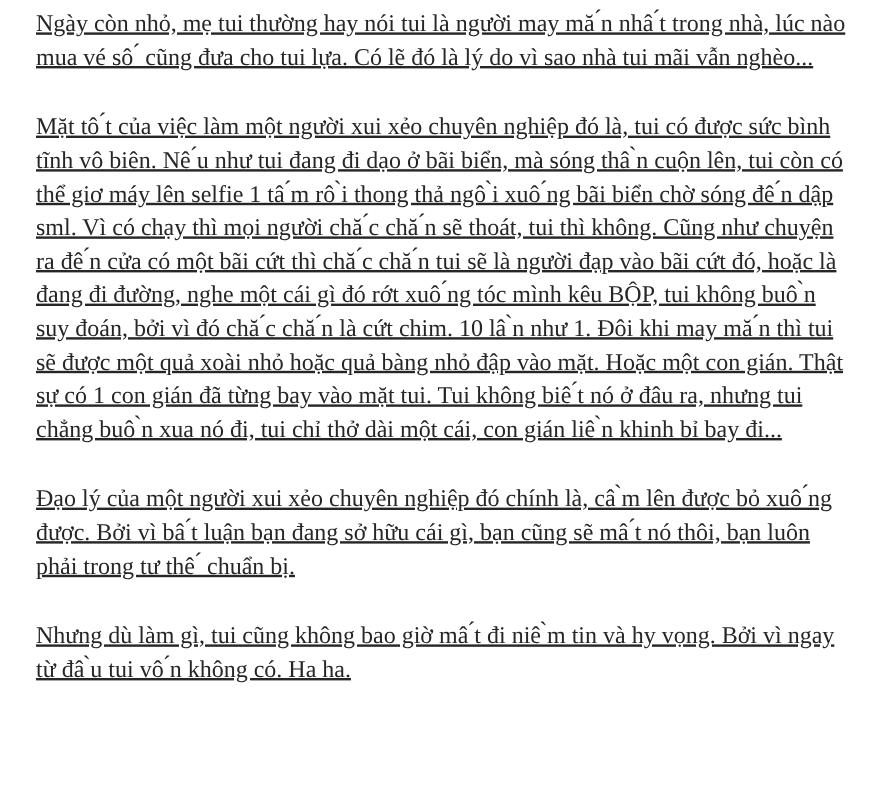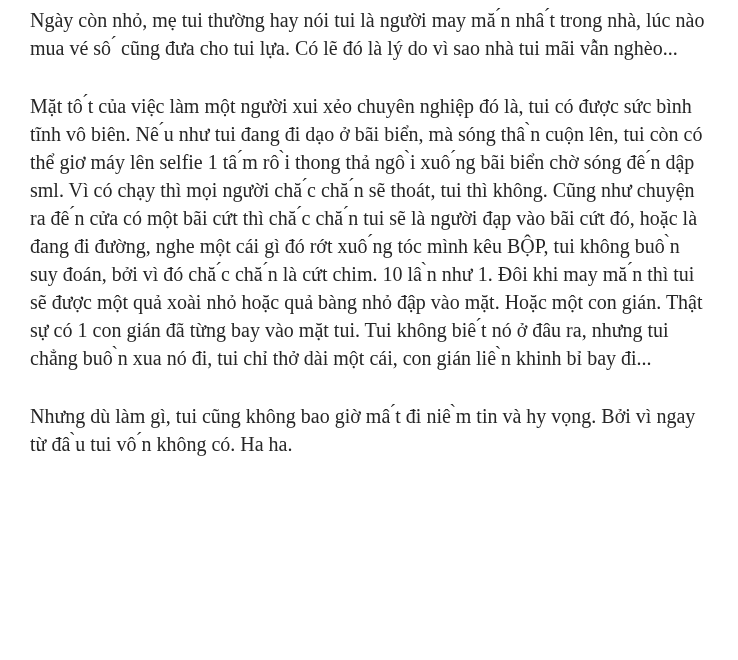--- a/index.html
+++ b/index.html
@@ -17,22 +17,24 @@
     font-family: "Liberation Serif", "DejaVu Serif", serif;
     font-size: 20px;
     line-height: 28px;
     color: #262626;
     text-align: left;
     -webkit-font-smoothing: antialiased;
   }
   .article p {
     margin: 0 0 30px 0;
     word-spacing: normal;
+    text-decoration: underline;
   }
 </style>
 </head>
 <body>
 
 <div class="article">
   <p>Ngày còn nhỏ, mẹ tui thường hay nói tui là người may mă&nbsp;́n nhâ&nbsp;́t trong nhà, lúc nào mua vé sô&nbsp;́ cũng đưa cho tui lựa. Có lẽ đó là lý do vì sao nhà tui mãi vẫn nghèo...</p>
   <p>Mặt tô&nbsp;́t của việc làm một người xui xẻo chuyên nghiệp đó là, tui có được sức bình tĩnh vô biên. Nê&nbsp;́u như tui đang đi dạo ở bãi biển, mà sóng thâ&nbsp;̀n cuộn lên, tui còn có thể giơ máy lên selfie 1 tâ&nbsp;́m rô&nbsp;̀i thong thả ngô&nbsp;̀i xuô&nbsp;́ng bãi biển chờ sóng đê&nbsp;́n dập sml. Vì có chạy thì mọi người chă&nbsp;́c chă&nbsp;́n sẽ thoát, tui thì không. Cũng như chuyện ra đê&nbsp;́n cửa có một bãi cứt thì chă&nbsp;́c chă&nbsp;́n tui sẽ là người đạp vào bãi cứt đó, hoặc là đang đi đường, nghe một cái gì đó rớt xuô&nbsp;́ng tóc mình kêu BỘP, tui không buô&nbsp;̀n suy đoán, bởi vì đó chă&nbsp;́c chă&nbsp;́n là cứt chim. 10 lâ&nbsp;̀n như 1. Đôi khi may mă&nbsp;́n thì tui sẽ được một quả xoài nhỏ hoặc quả bàng nhỏ đập vào mặt. Hoặc một con gián. Thật sự có 1 con gián đã từng bay vào mặt tui. Tui không biê&nbsp;́t nó ở đâu ra, nhưng tui chẳng buô&nbsp;̀n xua nó đi, tui chỉ thở dài một cái, con gián liê&nbsp;̀n khinh bỉ bay đi...</p>
+  <p>Đạo lý của một người xui xẻo chuyên nghiệp đó chính là, câ&nbsp;̀m lên được bỏ xuô&nbsp;́ng được. Bởi vì bâ&nbsp;́t luận bạn đang sở hữu cái gì, bạn cũng sẽ mâ&nbsp;́t nó thôi, bạn luôn phải trong tư thê&nbsp;́ chuẩn bị.</p>
   <p>Nhưng dù làm gì, tui cũng không bao giờ mâ&nbsp;́t đi niê&nbsp;̀m tin và hy vọng. Bởi vì ngay từ đâ&nbsp;̀u tui vô&nbsp;́n không có. Ha ha.</p>
 </div>
 
 </body></html>

